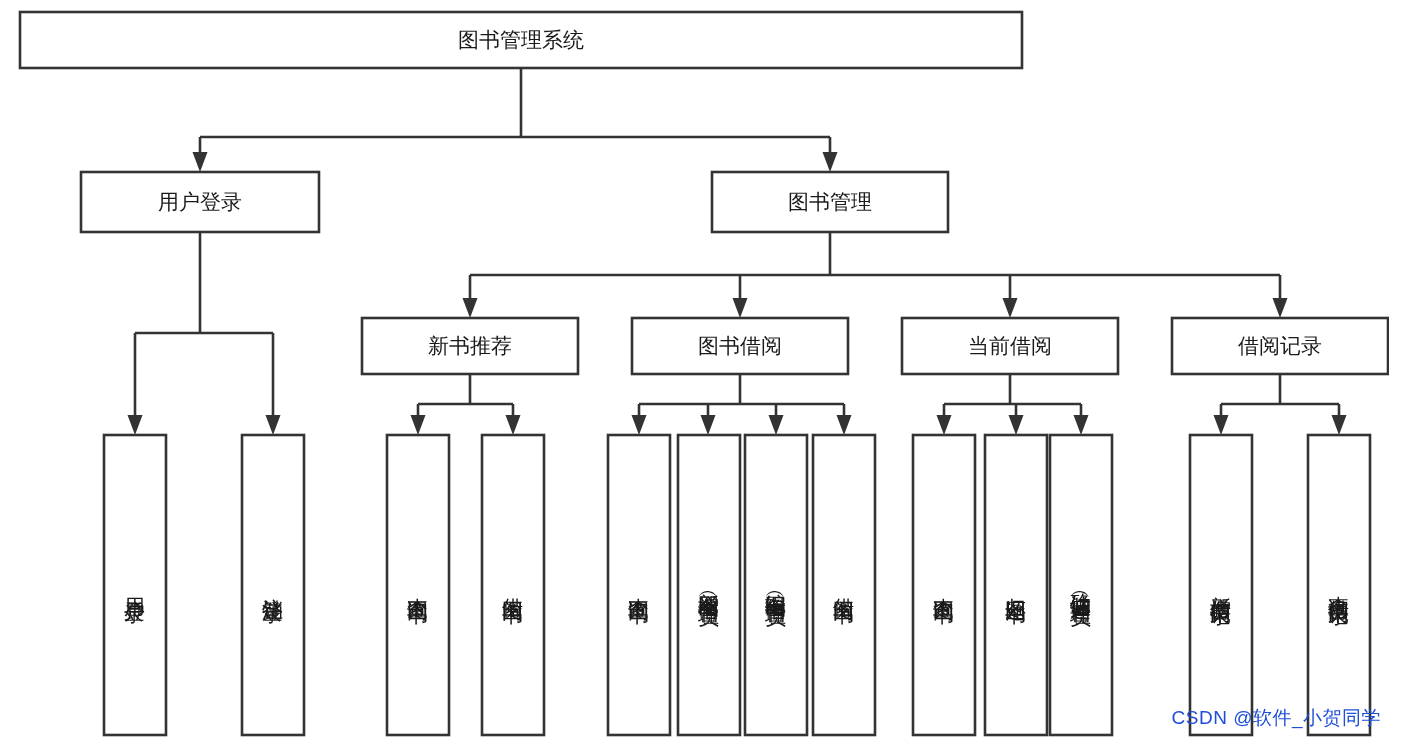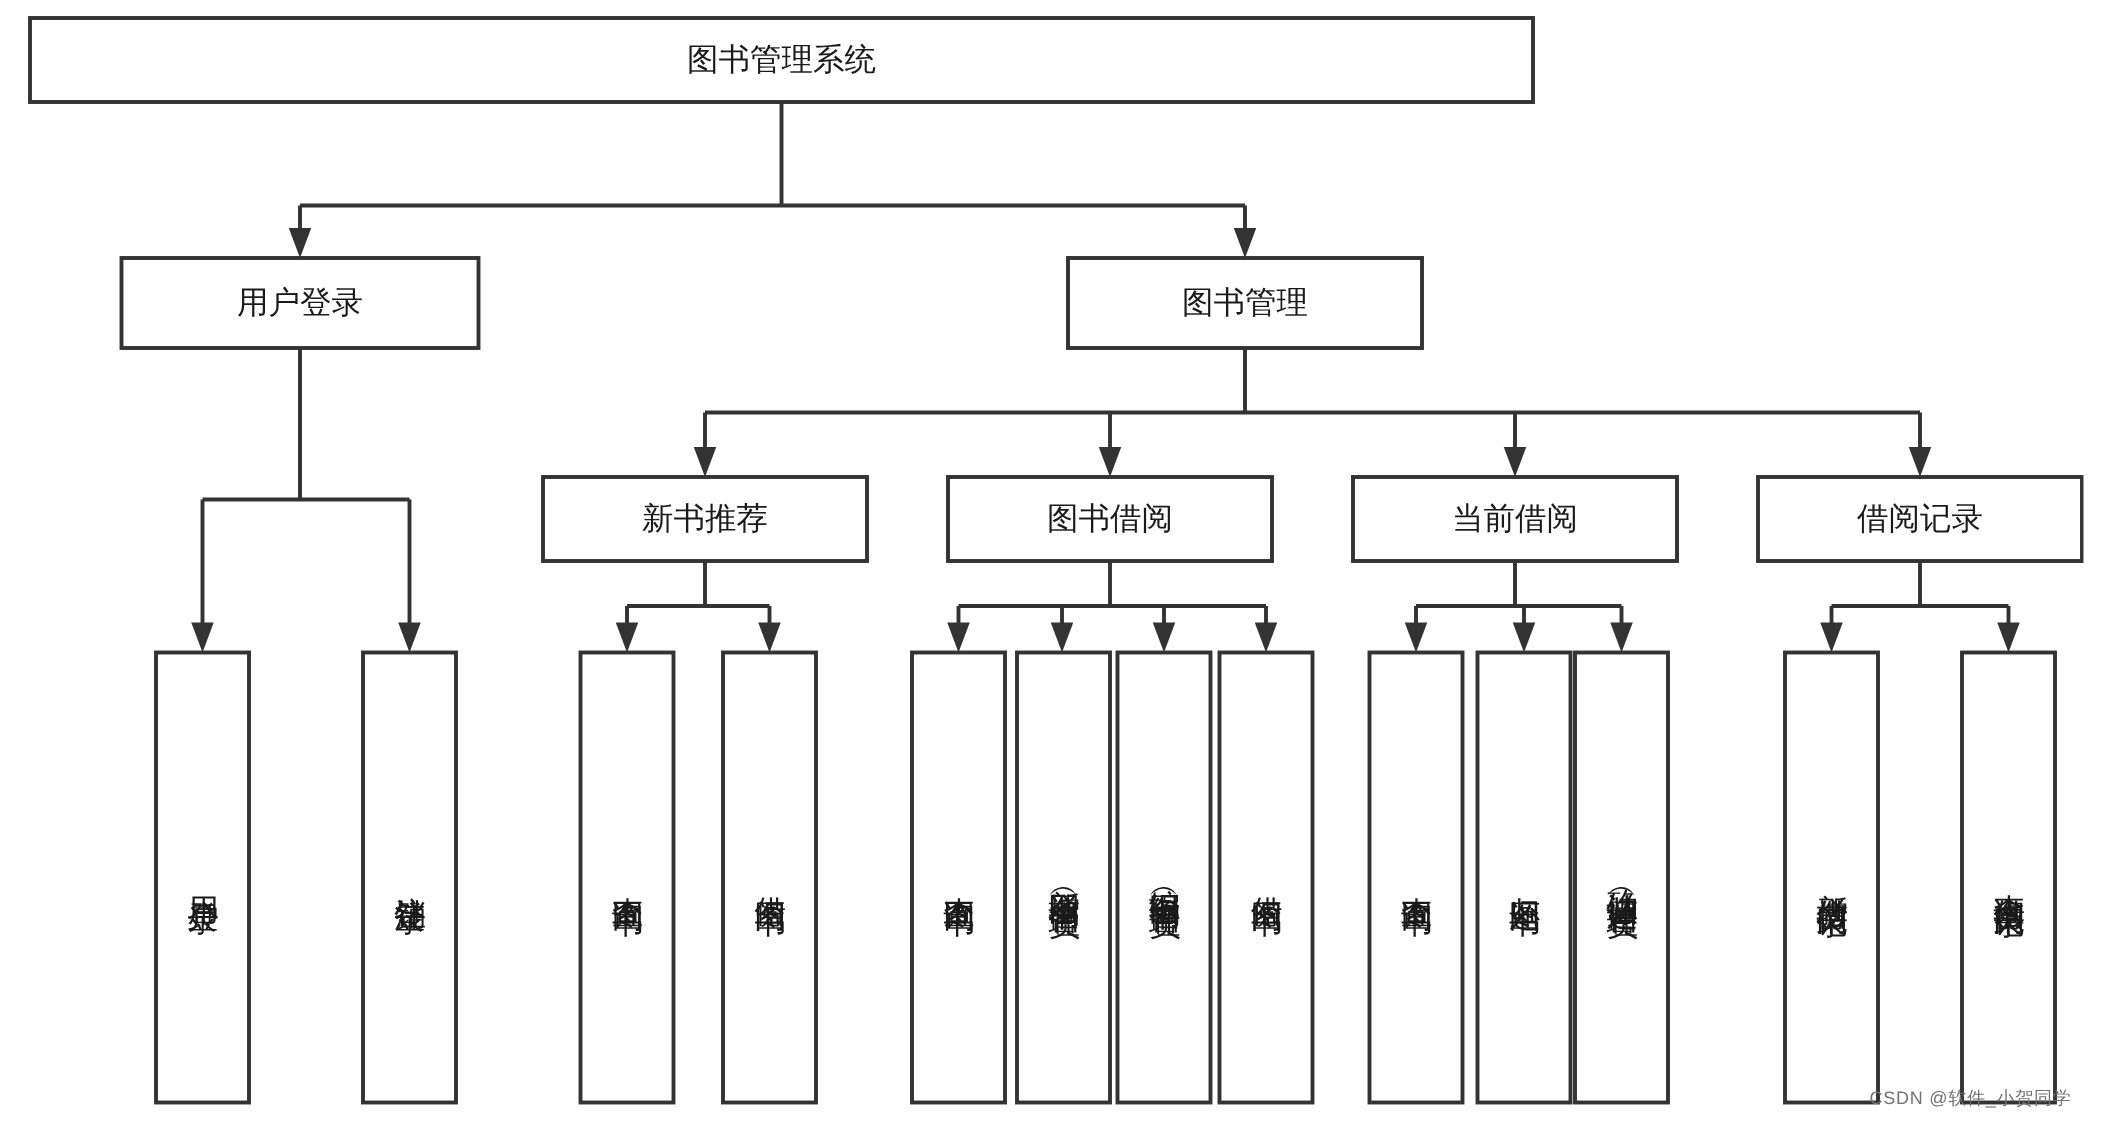--- a/index.html
+++ b/index.html
@@ -58,24 +58,24 @@
   .leaf-label-wrap {
     position: absolute;
     display: flex;
     align-items: center;
     justify-content: center;
     pointer-events: none;
   }
   #watermark {
     position: absolute;
     right: 8px;
-    bottom: 6px;
-    font-family: "Liberation Sans", "DejaVu Sans", sans-serif;
-    font-size: 12px;
-    color: #737373;
+    bottom: 16px;
+    font-family: "Liberation Sans", "DejaVu Sans", sans-serif;
+    font-size: 19px;
+    color: #1d4ed8;
     letter-spacing: 0.5px;
     white-space: nowrap;
   }
 </style>
 </head>
 <body>
 
 <div id="diagram-root">
   <svg id="flow" viewBox="0 0 1405 747">
     <g id="connectors-layer">

